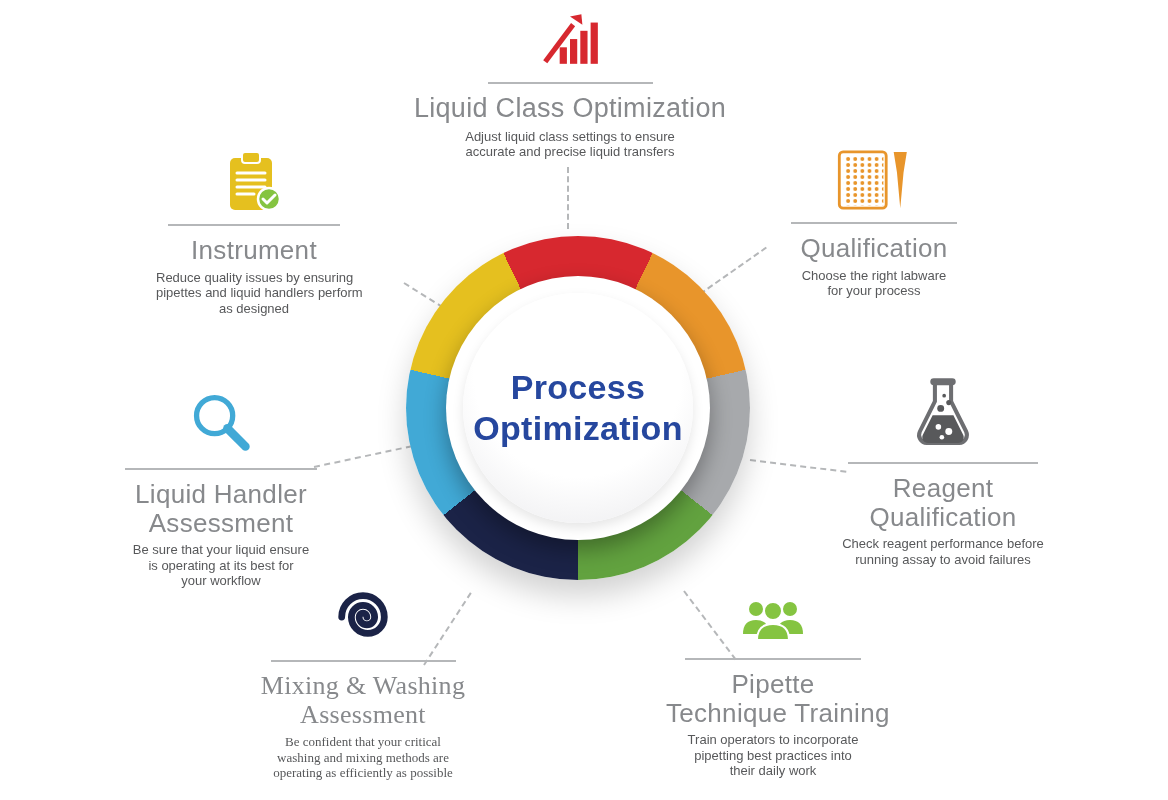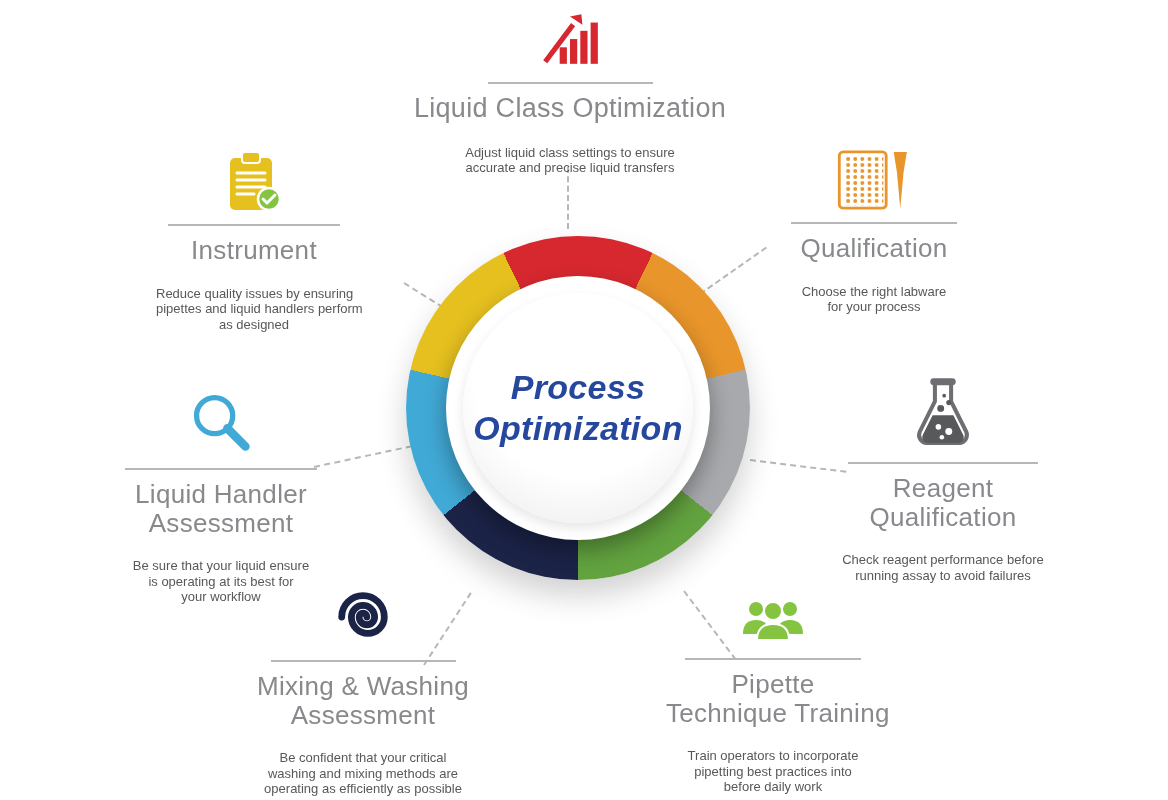--- a/index.html
+++ b/index.html
@@ -20,21 +20,20 @@
   
   .ring{
     position:absolute;left:406px;top:236px;width:344px;height:344px;
     border-radius:50%;
     box-shadow:0 16px 30px rgba(0,0,0,.18);
   }
   .inner1{
     position:absolute;inset:40px;border-radius:50%;
     background:#ffffff;
     box-shadow:0 10px 22px rgba(0,0,0,.33);
-    font-style:italic;
   }
   .inner2{
     position:absolute;inset:17px;border-radius:50%;
     background:radial-gradient(circle at 50% 35%, #ffffff 55%, #efeff1 88%, #e1e2e4 100%);
     box-shadow:0 5px 12px rgba(0,0,0,.10);
     display:flex;align-items:center;justify-content:center;
   }
   .center-text{
     text-align:center;font-weight:bold;font-size:34px;line-height:1.22;
     color:var(--center-text,#26479e);letter-spacing:.3px;
@@ -47,32 +46,32 @@
   .divider{
     height:2px;background:var(--line-gray,#b5b7b9);
     margin:12px auto 10px auto;width:172px;
   }
   .title{
     margin:0;font-weight:400;font-size:26px;line-height:1.1;
     color:var(--title-gray,#87898c);letter-spacing:.3px;
   }
   .title span{display:block;white-space:nowrap;}
   .desc{
-    margin:21px 0 0 0;font-size:13px;line-height:1.2;
+    margin:5px 0 0 0;font-size:13px;line-height:1.2;
     color:var(--desc-gray,#57585a);
   }
   .desc span{display:block;white-space:nowrap;}
 
   #sec-liquid-class{left:394px;top:4px;width:352px;text-align:center;}
   #sec-liquid-class .title{font-size:27px;}
   #sec-instrument{left:156px;top:150px;width:196px;}
   #sec-labware{left:780px;top:150px;width:188px;}
   #sec-liquid-handler{left:112px;top:388px;width:218px;}
   #sec-reagent{left:836px;top:376px;width:214px;}
-  #sec-mixing{left:248px;top:586px;width:230px;}
+  #sec-mixing{left:248px;top:586px;width:230px;font-family:Liberation Serif, serif;}
   #sec-pipette{left:666px;top:592px;width:214px;}
 </style>
 </head>
 <body>
 
 <div class="stage">
 
   <div class="connector" style="left:568px;top:166px;width:62px;transform:rotate(90deg);"></div>
   <div class="connector" style="left:404px;top:282px;width:76px;transform:rotate(32deg);"></div>
   <div class="connector" style="left:700px;top:293px;width:81px;transform:rotate(-35deg);"></div>
@@ -240,17 +239,17 @@
       </svg>
     </div>
     <div class="divider" style="width:176px;"></div>
     <h2 class="title">
       <span>Pipette</span>
       <span>Technique Training</span>
     </h2>
     <p class="desc">
       <span>Train operators to incorporate</span>
       <span>pipetting best practices into</span>
-      <span>before daily work</span>
+      <span>their daily work</span>
     </p>
   </div>
 
 </div>
 
 </body></html>

